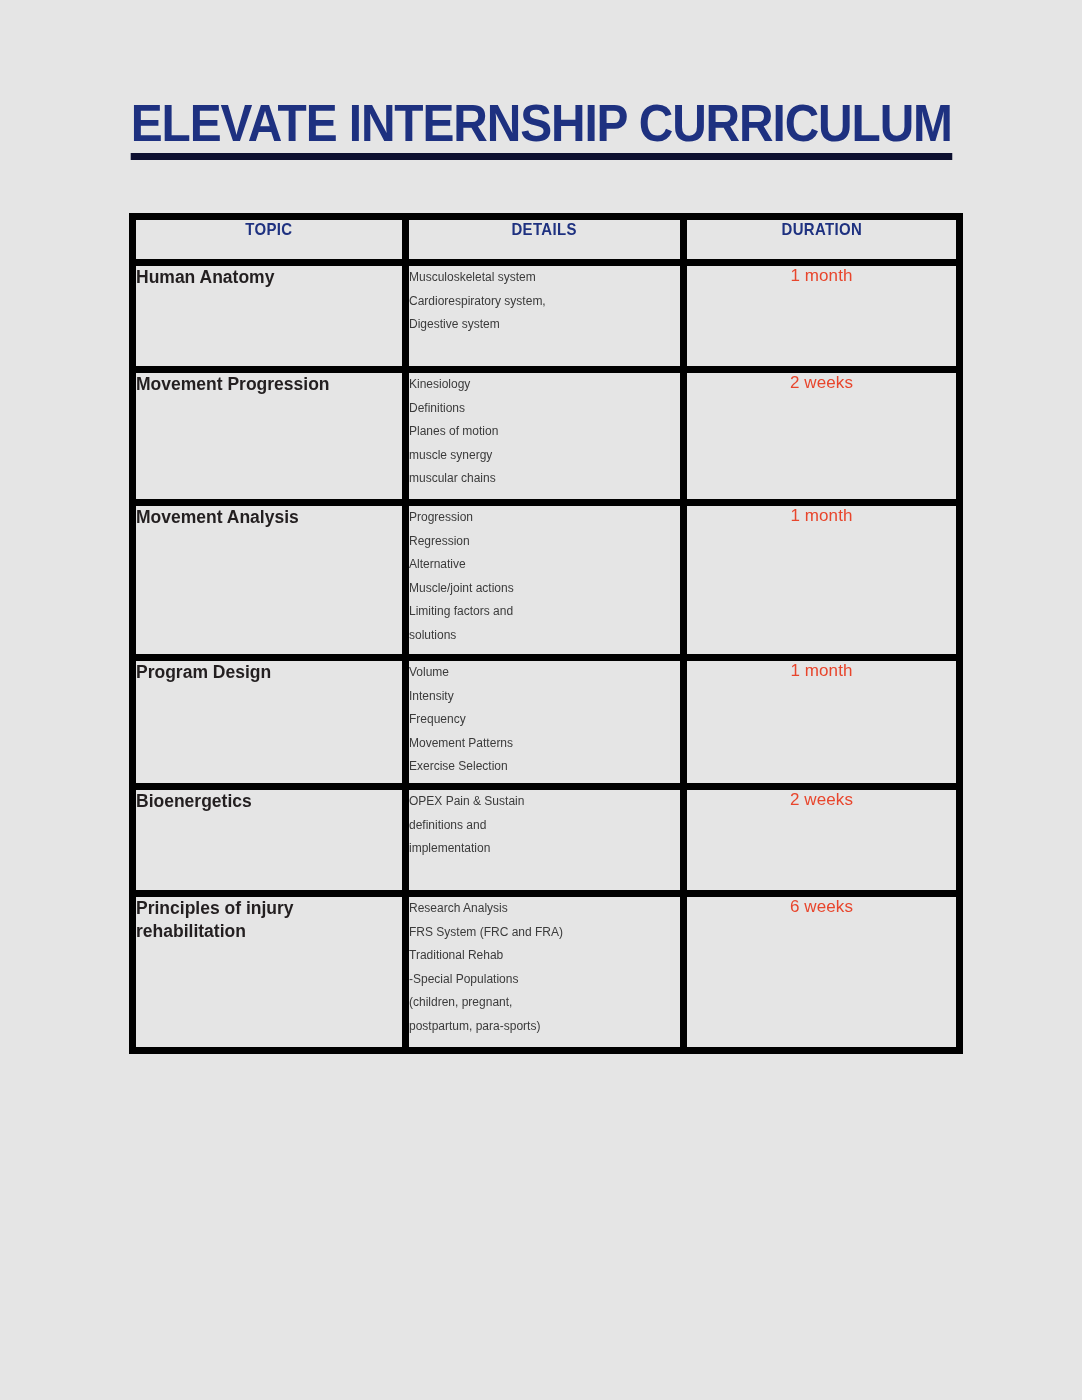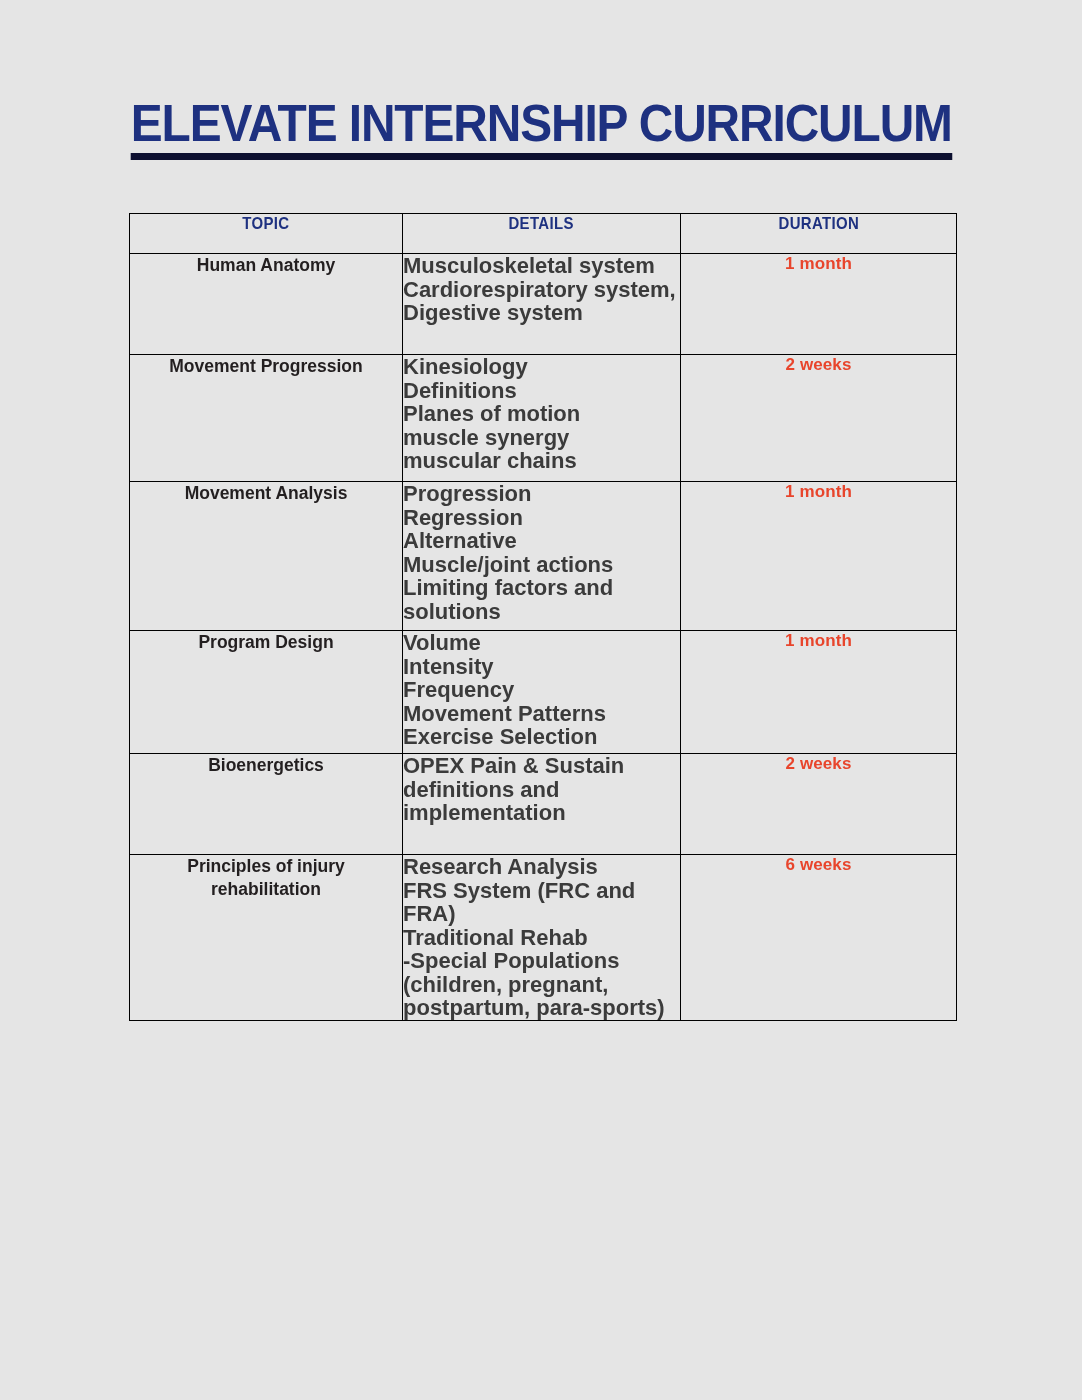--- a/index.html
+++ b/index.html
@@ -48,21 +48,21 @@
   .curriculum-table {
     position: absolute;
     left: 129px;
     top: 213px;
     width: 827px;
     border-collapse: collapse;
     table-layout: fixed;
   }
   .curriculum-table td,
   .curriculum-table th {
-    border: 1px solid #000000;
+    border: 7px solid #000000;
     vertical-align: top;
     padding: 0;
     margin-top: 28px;
   }
   .col-topic    { width: 273px; }
   .col-details  { width: 278px; }
   .col-duration { width: 276px; }
 
   
   thead th {
@@ -78,38 +78,38 @@
     font-size: 17px;
     letter-spacing: 0.4px;
     color: #1e3180;
     transform: scaleX(0.88);
     transform-origin: center;
     white-space: nowrap;
   }
 
   
   .cell-topic {
-    text-align: center;
+    text-align: left;
     padding: 17px 14px 12px 14px;
     font-weight: bold;
     font-size: 17.5px;
     line-height: 23px;
     color: #231f20;
   }
   .cell-details {
     padding: 17px 10px 12px 14px;
-    font-size: 22px;
+    font-size: 12px;
     line-height: 23.5px;
     color: #3b3b3b;
-    font-weight: bold;
+    font-weight: normal;
   }
   .cell-duration {
     text-align: center;
     padding: 17px 10px 12px 10px;
-    font-weight: bold;
+    font-weight: normal;
     font-size: 17px;
     color: #e8452c;
     letter-spacing: 0.1px;
   }
 
   
   tr.r0 td { height: 100px; }
   tr.r1 td { height: 126px; }
   tr.r2 td { height: 148px; }
   tr.r3 td { height: 122px; }

